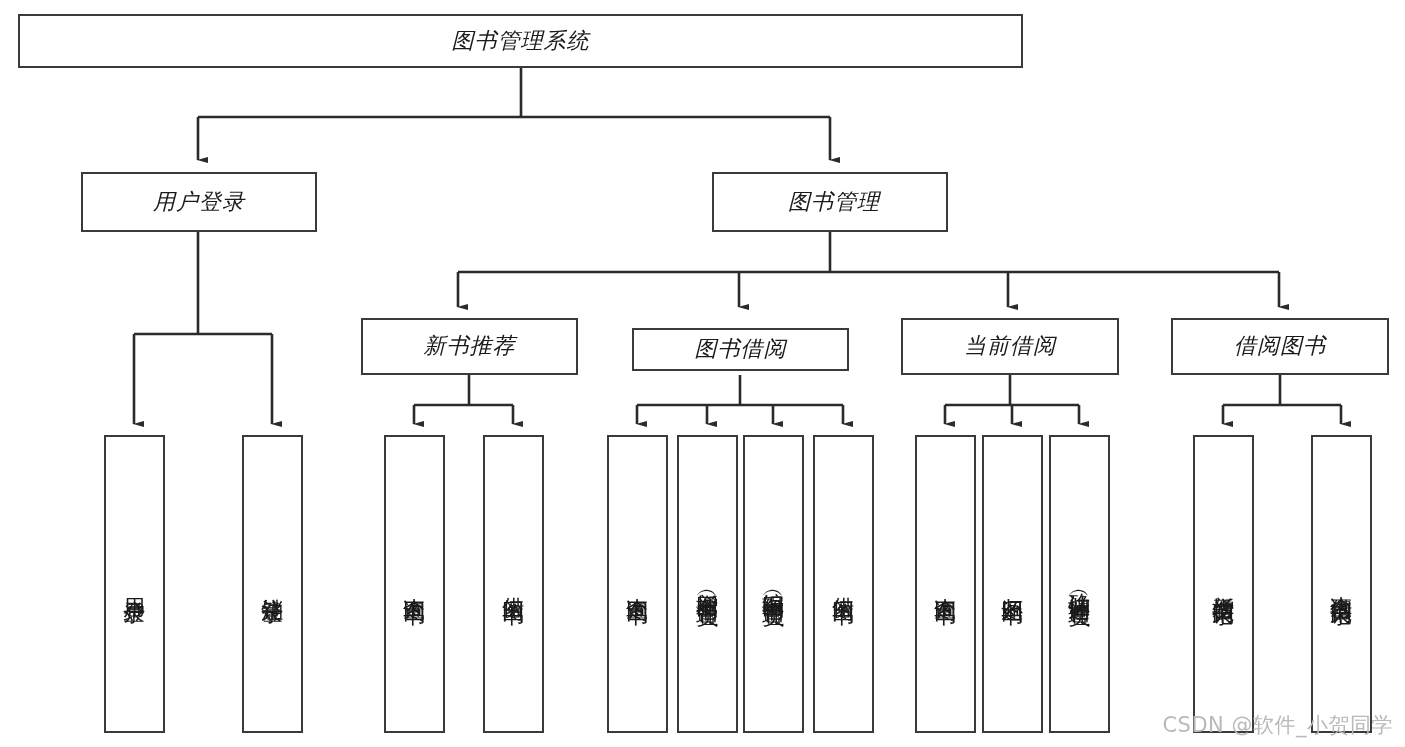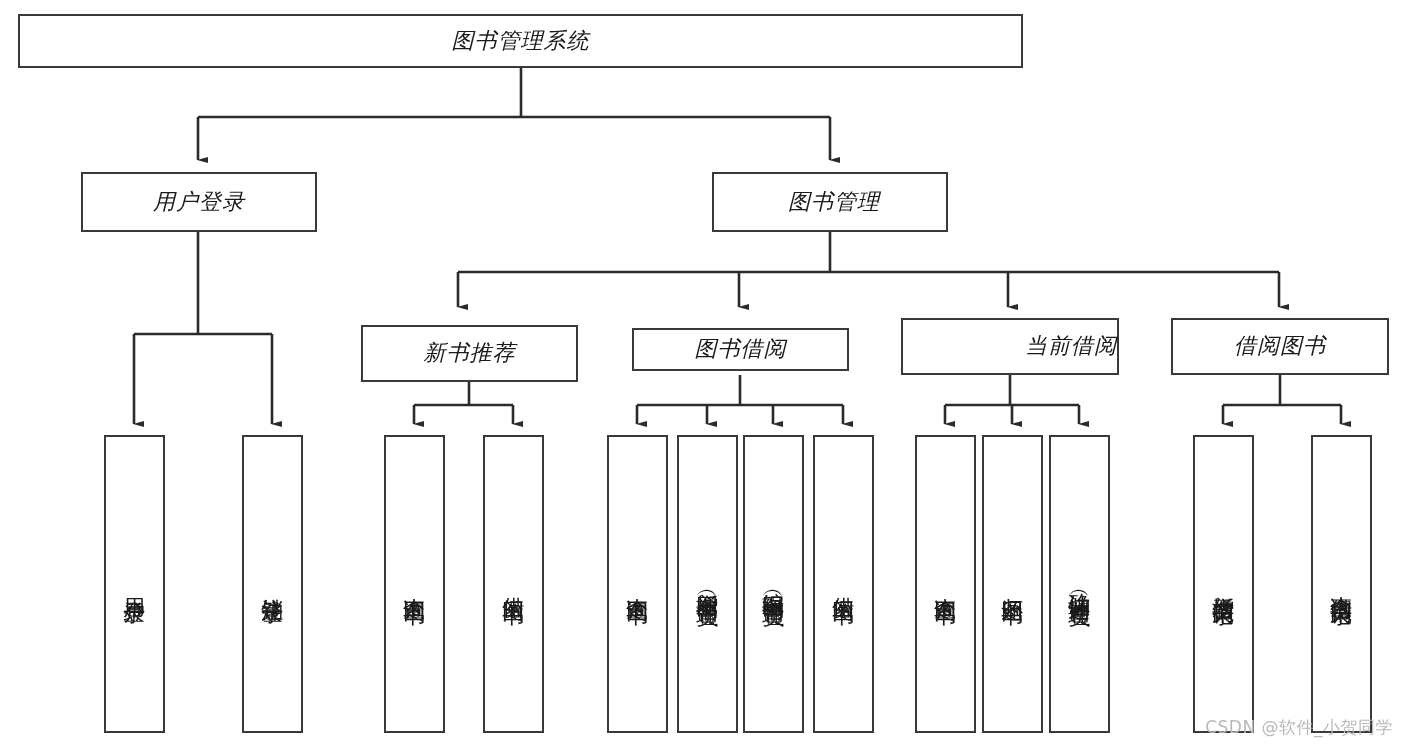--- a/index.html
+++ b/index.html
@@ -52,21 +52,21 @@
   }
   .node.vert .vtext {
     writing-mode: vertical-rl;
     text-orientation: upright;
     display: block;
   }
   #watermark {
     position: absolute;
     right: 12px;
     bottom: 8px;
-    font-size: 17px;
+    font-size: 21px;
     color: #b9b9b9;
     letter-spacing: 0.5px;
     white-space: nowrap;
     z-index: 5;
   }
 </style>
 </head>
 <body>
 
 <div id="diagram-root">
@@ -125,27 +125,27 @@
     <span>图书管理系统</span>
   </div>
 
   <div class="node horiz" style="left:81px; top:172px; width:236px; height:60px;">
     <span>用户登录</span>
   </div>
   <div class="node horiz" style="left:712px; top:172px; width:236px; height:60px;padding-left:8px;">
     <span>图书管理</span>
   </div>
 
-  <div class="node horiz" style="left:361px; top:325px; width:217px; height:57px;">
+  <div class="node horiz" style="left:361px; top:318px; width:217px; height:57px;">
     <span>新书推荐</span>
   </div>
   <div class="node horiz" style="left:632px; top:328px; width:217px; height:43px;">
     <span>图书借阅</span>
   </div>
-  <div class="node horiz" style="left:901px; top:318px; width:218px; height:57px;justify-content:flex-end;">
+  <div class="node horiz" style="left:901px; top:318px; width:218px; height:57px;">
     <span>当前借阅</span>
   </div>
   <div class="node horiz" style="left:1171px; top:318px; width:218px; height:57px;">
     <span>借阅图书</span>
   </div>
 
   <div class="node vert" style="left:104px; top:435px; width:61px; height:298px;">
     <span class="vtext">用户登录</span>
   </div>
   <div class="node vert" style="left:242px; top:435px; width:61px; height:298px;">

